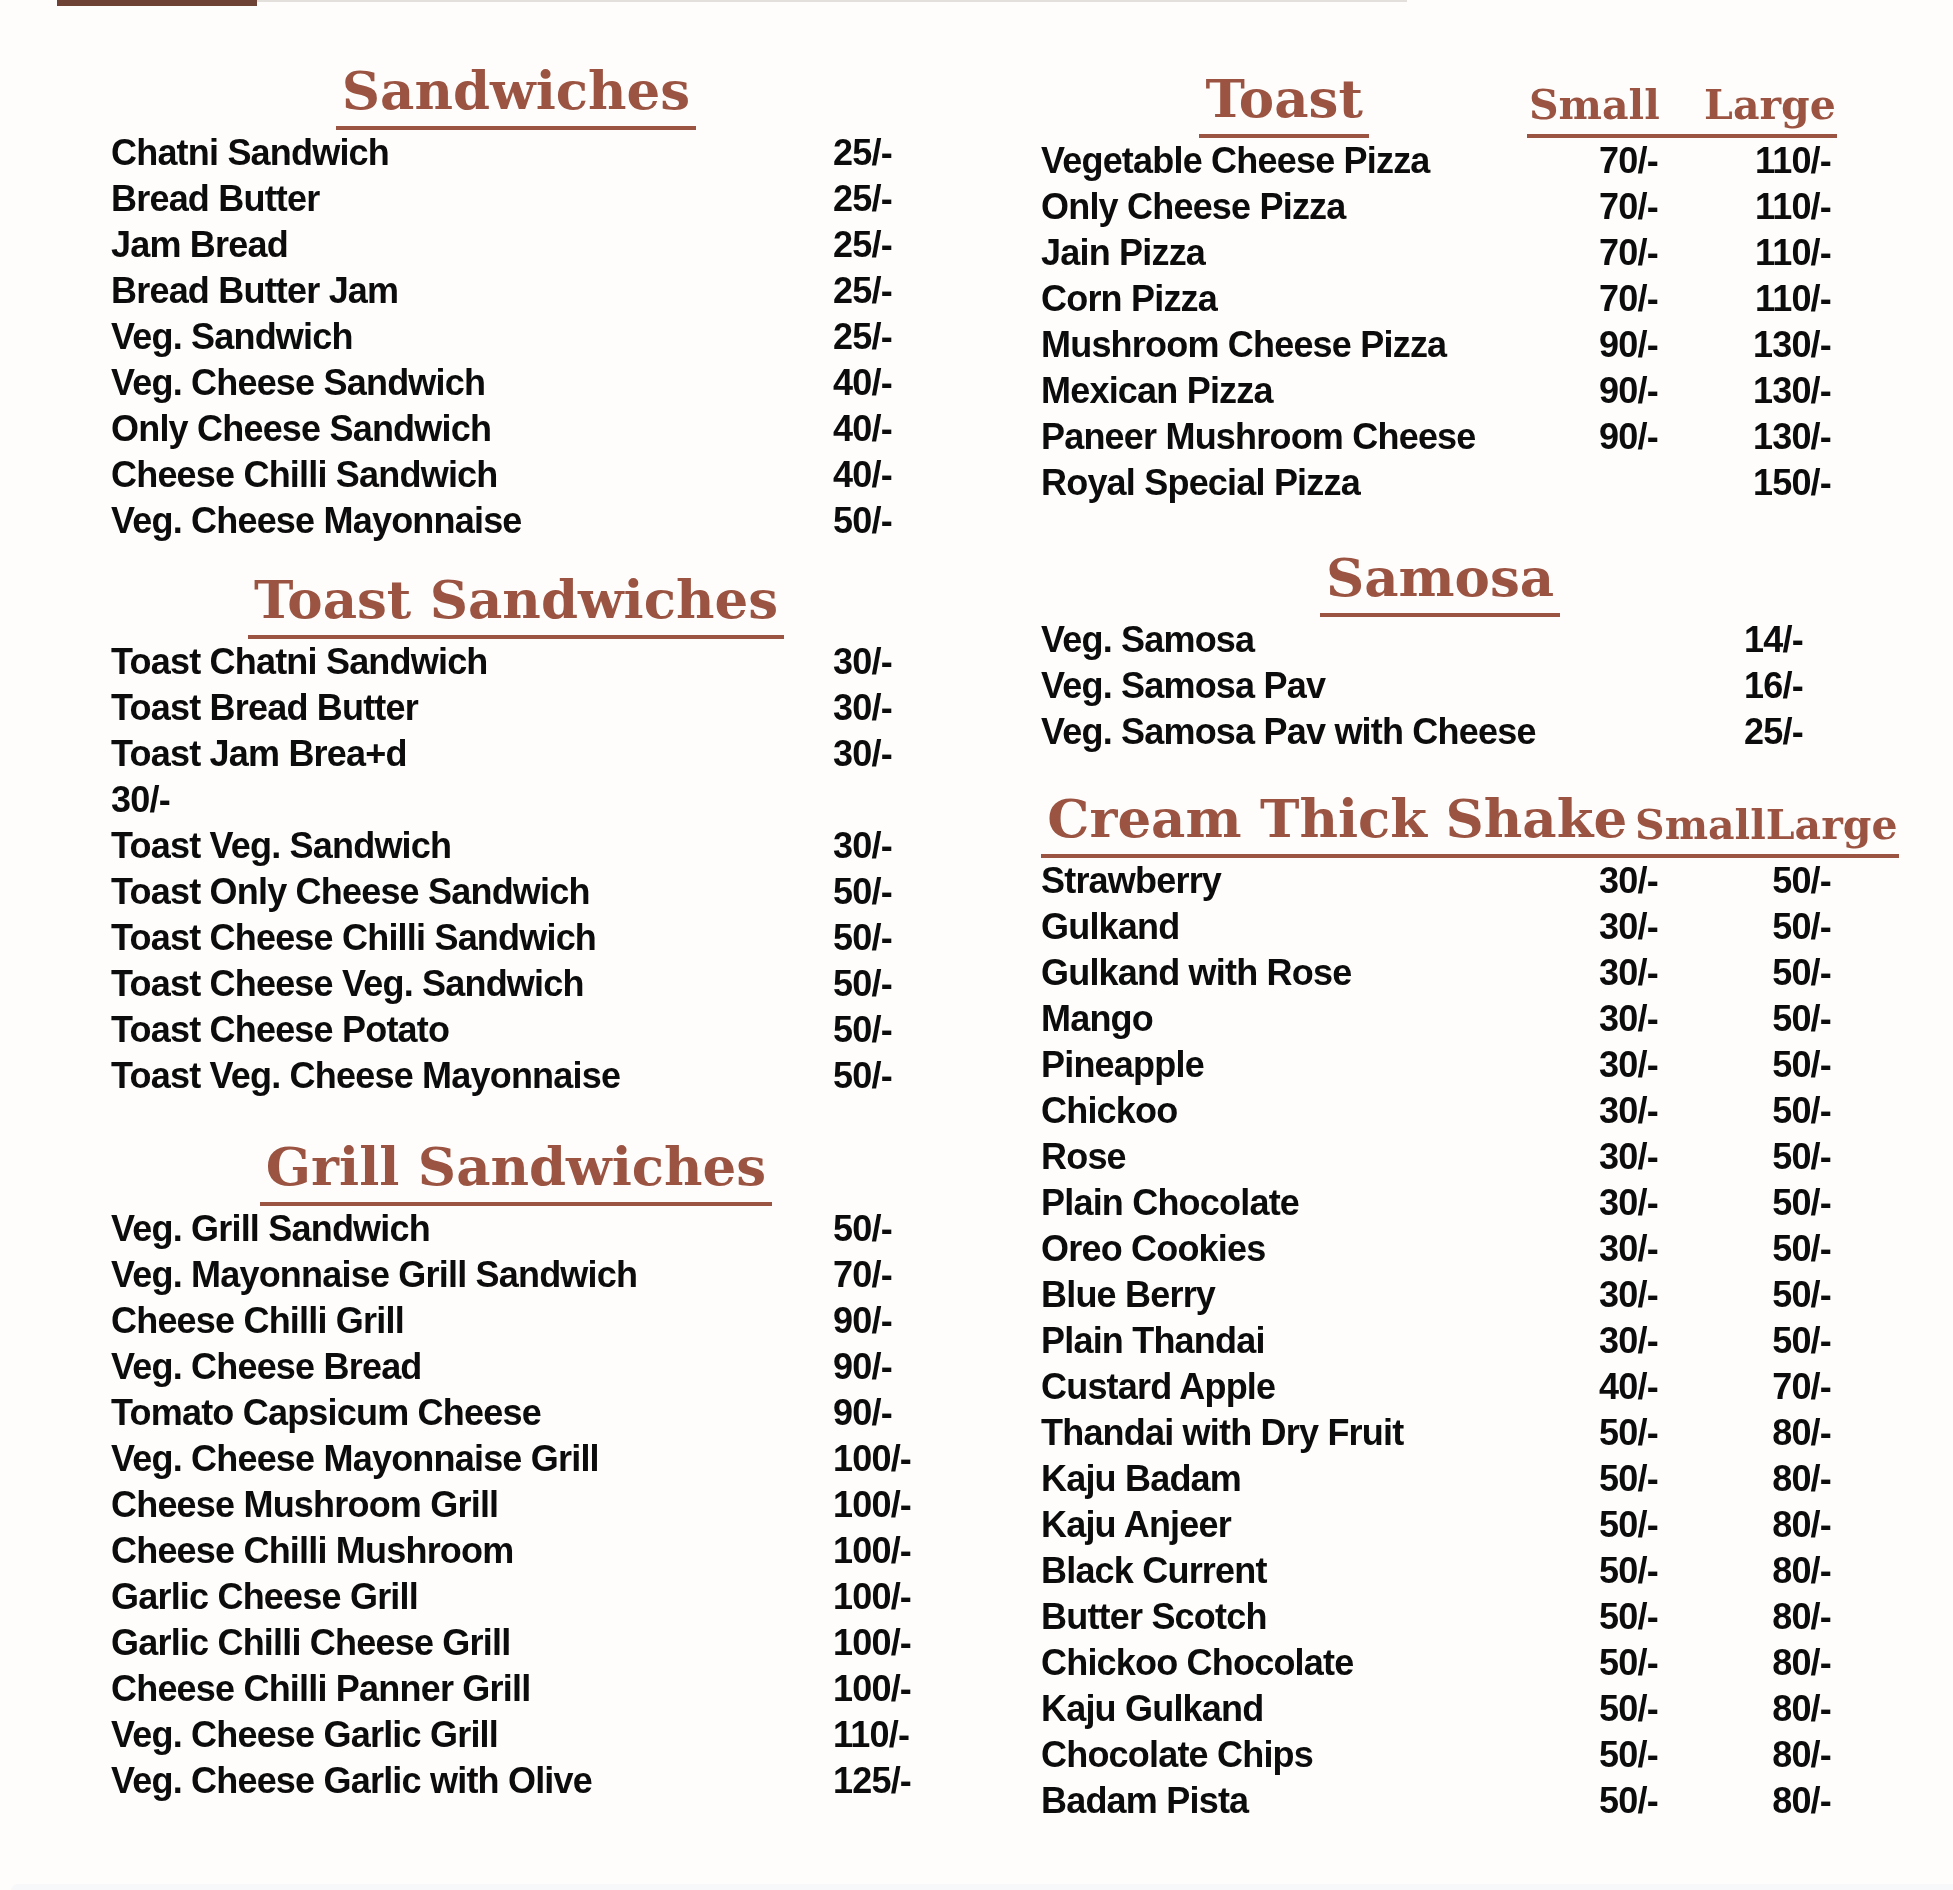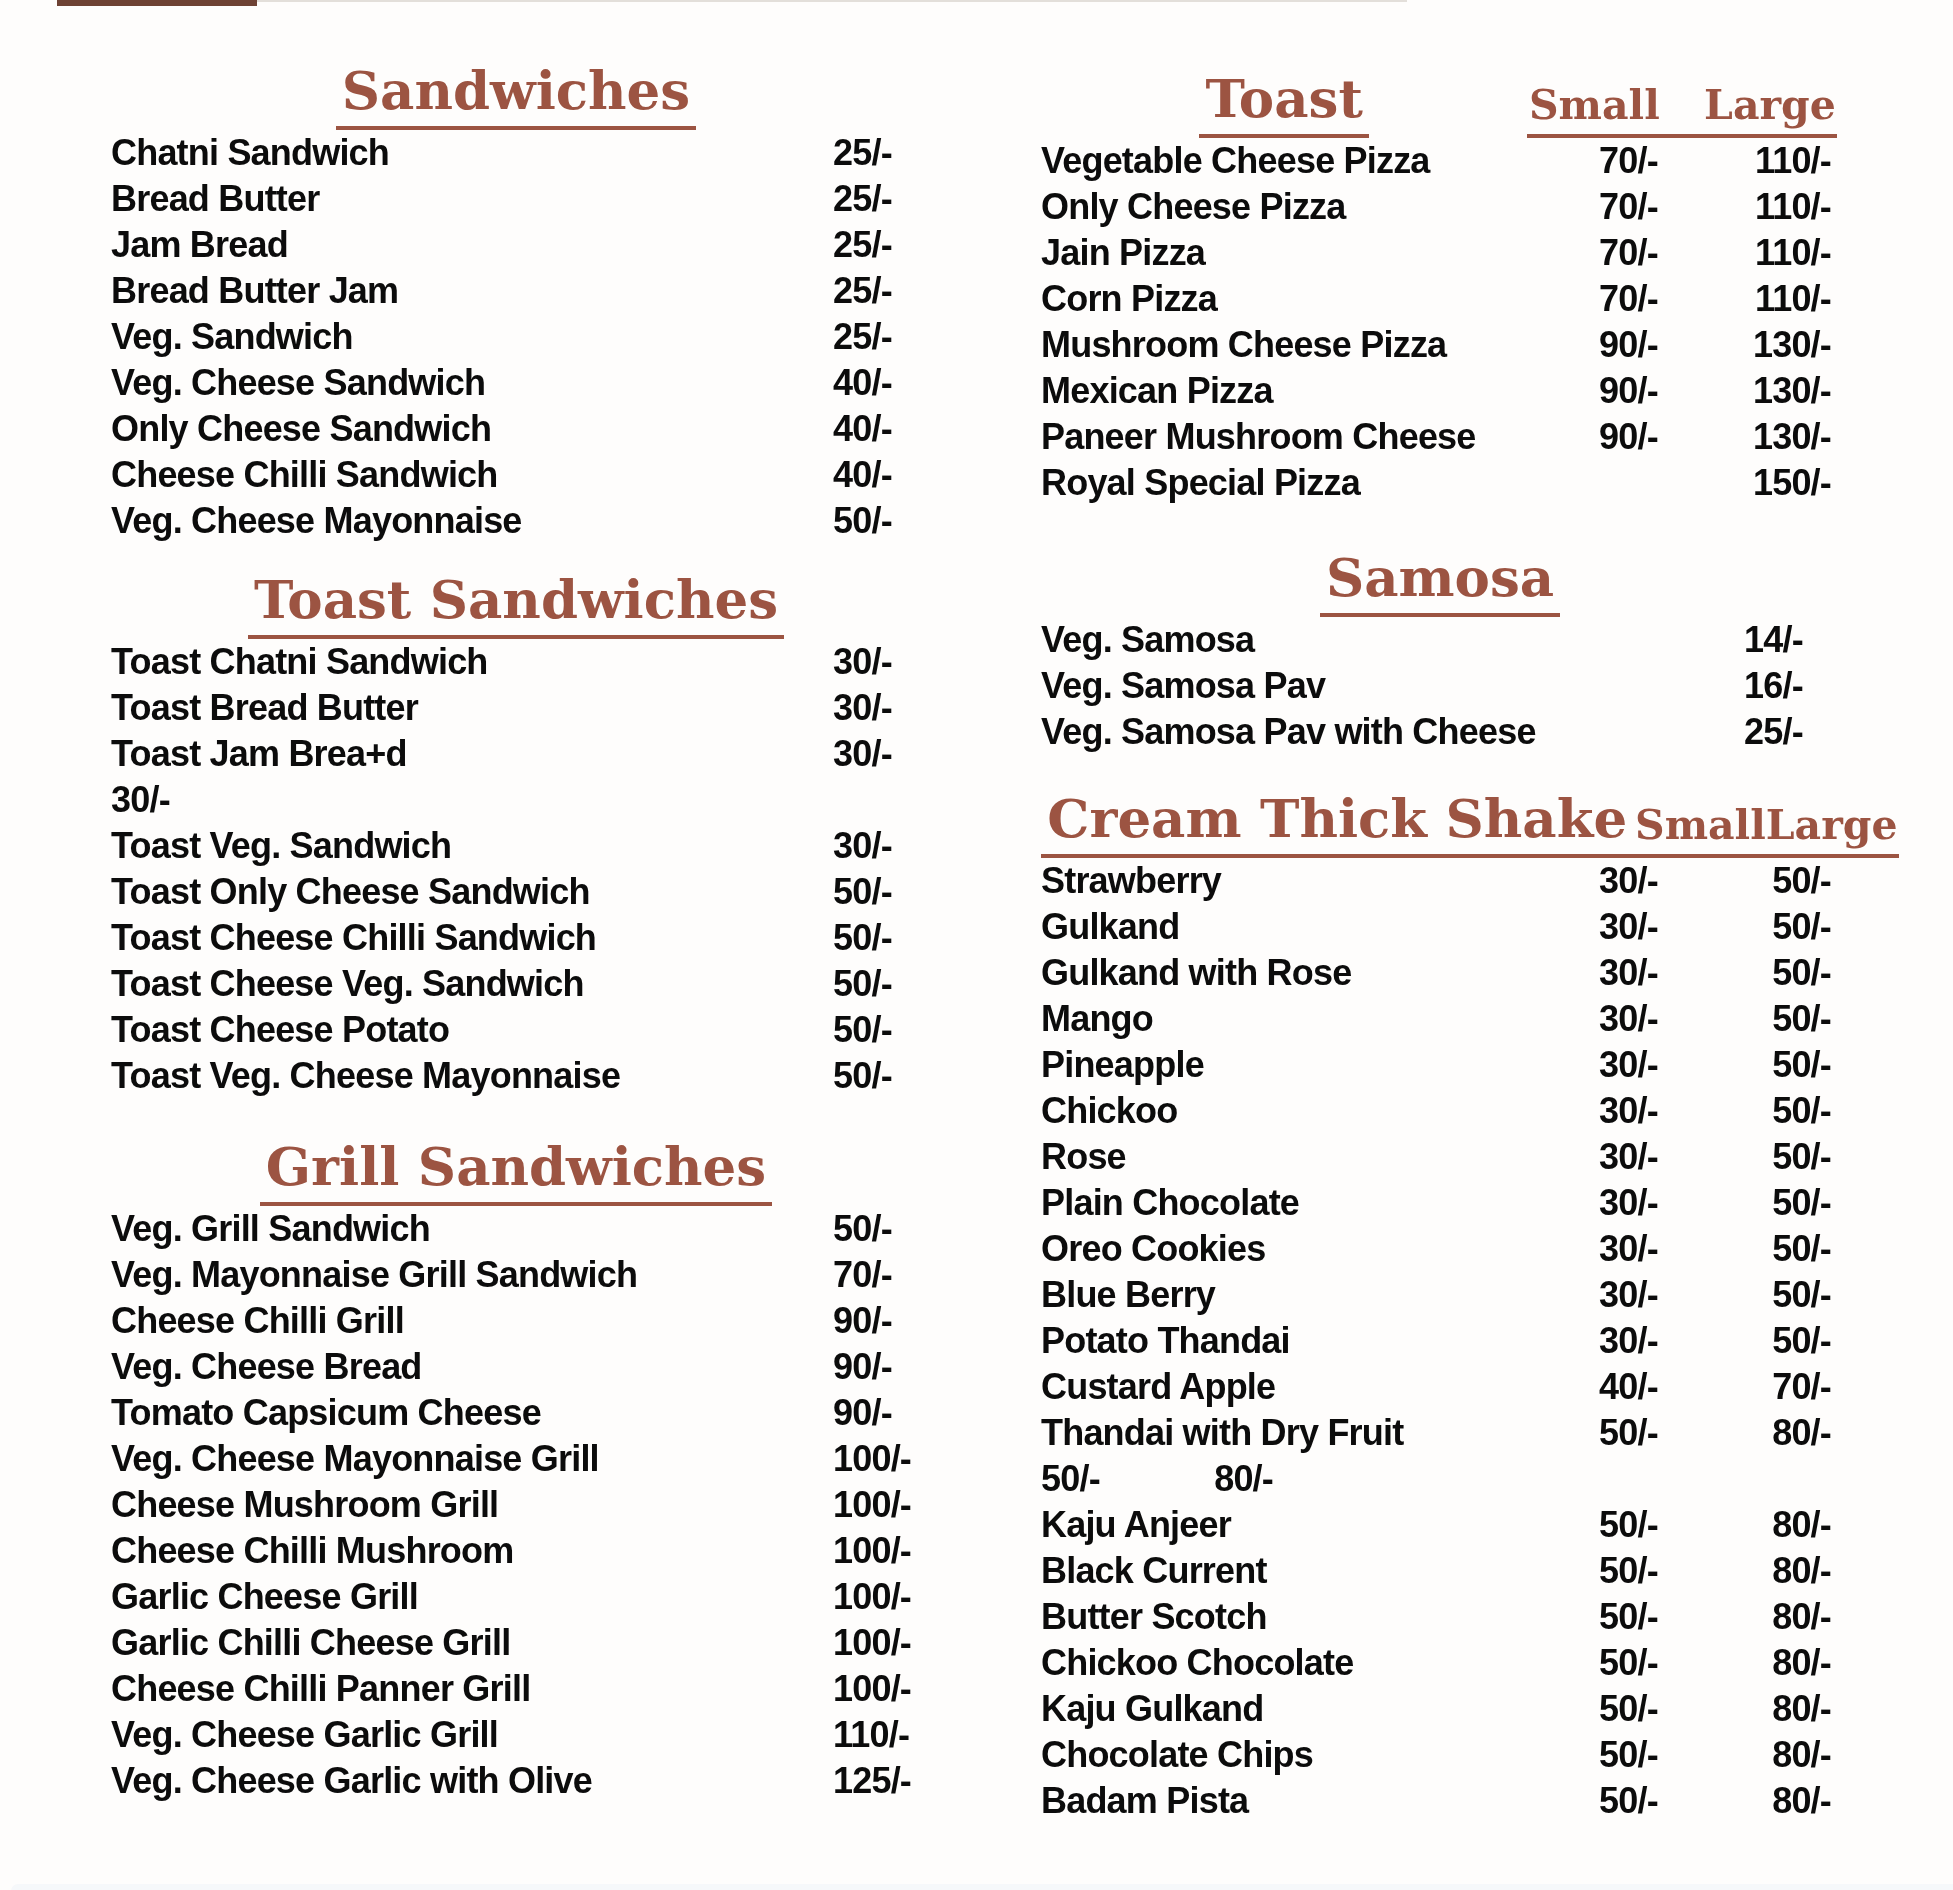--- a/index.html
+++ b/index.html
@@ -356,35 +356,36 @@
           <span class="name">Oreo Cookies</span>
           <span class="cell-small">30/-</span>
           <span class="cell-large">50/-</span>
         </div>
         <div class="row">
           <span class="name">Blue Berry</span>
           <span class="cell-small">30/-</span>
           <span class="cell-large">50/-</span>
         </div>
         <div class="row">
-          <span class="name">Potato Thandai</span>
+          <span class="name">Plain Thandai</span>
           <span class="cell-small">30/-</span>
           <span class="cell-large">50/-</span>
         </div>
         <div class="row">
           <span class="name">Custard Apple</span>
           <span class="cell-small">40/-</span>
           <span class="cell-large">70/-</span>
         </div>
         <div class="row">
           <span class="name">Thandai with Dry Fruit</span>
           <span class="cell-small">50/-</span>
           <span class="cell-large">80/-</span>
         </div>
         <div class="row">
+          <span class="name">Kaju Badam</span>
           <span class="cell-small">50/-</span>
           <span class="cell-large">80/-</span>
         </div>
         <div class="row">
           <span class="name">Kaju Anjeer</span>
           <span class="cell-small">50/-</span>
           <span class="cell-large">80/-</span>
         </div>
         <div class="row">
           <span class="name">Black Current</span>

